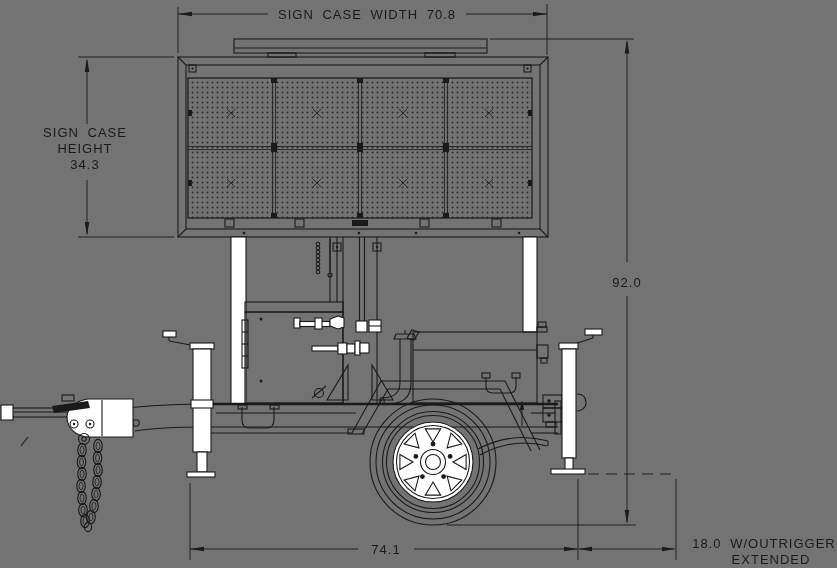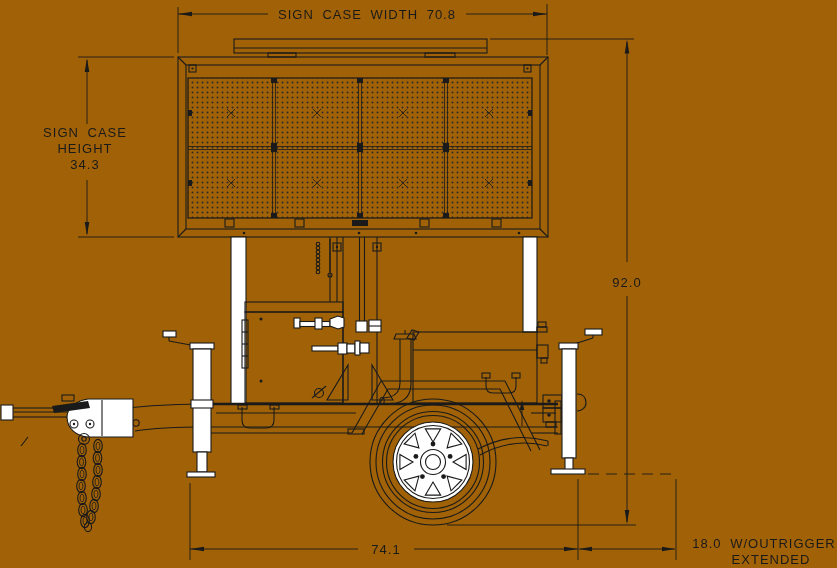--- a/index.html
+++ b/index.html
@@ -1,16 +1,16 @@
 <!DOCTYPE html>
 <html><head>
 <meta charset="utf-8">
 <style>
   html,body { margin:0; padding:0; background:#ffffff; }
-  .canvas { position:relative; width:837px; height:568px; background:#a16207; overflow:hidden; }
+  .canvas { position:relative; width:837px; height:568px; background:#737373; overflow:hidden; }
   svg { display:block; }
   .ln  { fill:none; stroke:#1a1a1a; stroke-width:1.1; }
   .lnt { fill:none; stroke:#1a1a1a; stroke-width:0.8; }
   .ln2 { fill:none; stroke:#1a1a1a; stroke-width:2.4; }
   .wf  { fill:#ffffff; stroke:#1a1a1a; stroke-width:1.1; }
   .df  { fill:#1a1a1a; stroke:none; }
   .dim-l { stroke:#1a1a1a; stroke-width:0.9; fill:none; }
   .dim-t { font-family:"Liberation Sans","DejaVu Sans",sans-serif; font-size:13px;
            letter-spacing:1px; word-spacing:4px; fill:#1a1a1a; }
 </style>

